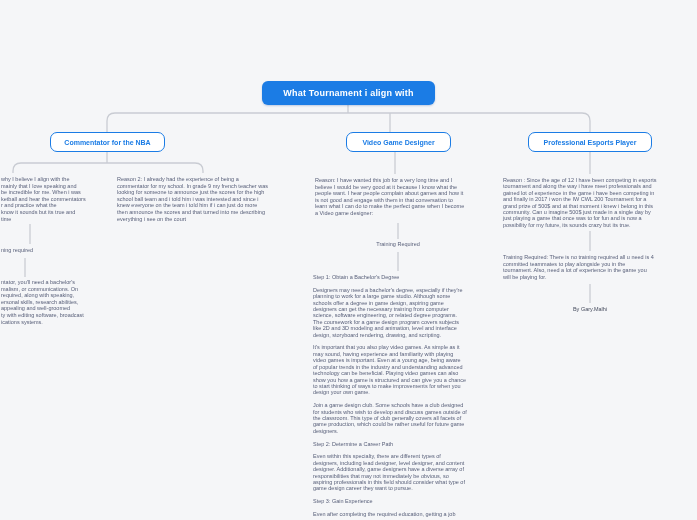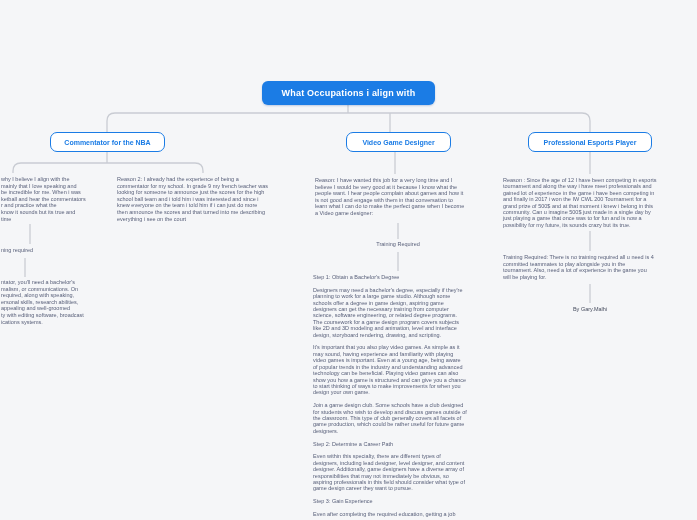--- a/index.html
+++ b/index.html
@@ -71,21 +71,21 @@
       <path d="M398 252 V271"></path>
     </g>
     <g>
       <path d="M590 152 V174"></path>
       <path d="M590 231 V251"></path>
       <path d="M590 284 V303"></path>
     </g>
   </svg>
 
   <div class="root-node">
-    <span class="lbl">What Occupations i align with</span>
+    <span class="lbl">What Tournament i align with</span>
   </div>
 
   <div class="topic-node topic-nba">
     <span class="lbl">Commentator for the NBA</span>
   </div>
 
   <div class="topic-node topic-designer">
     <span class="lbl">Video Game Designer</span>
   </div>
 

